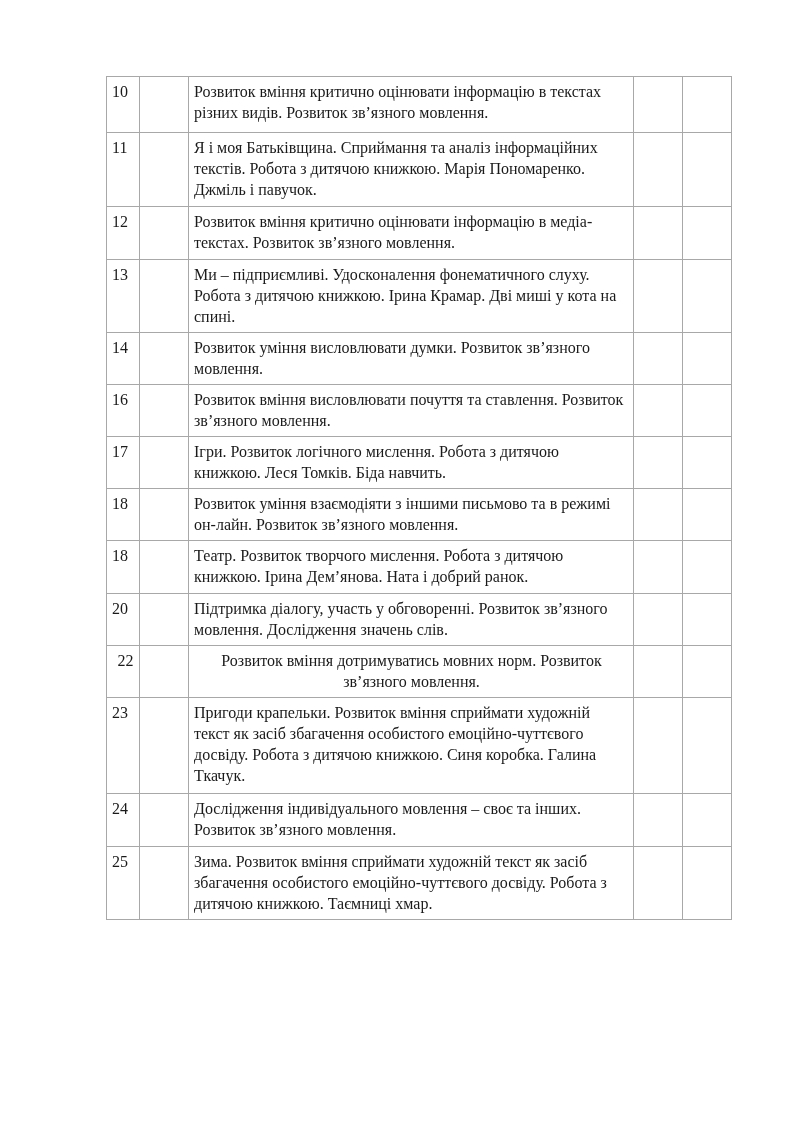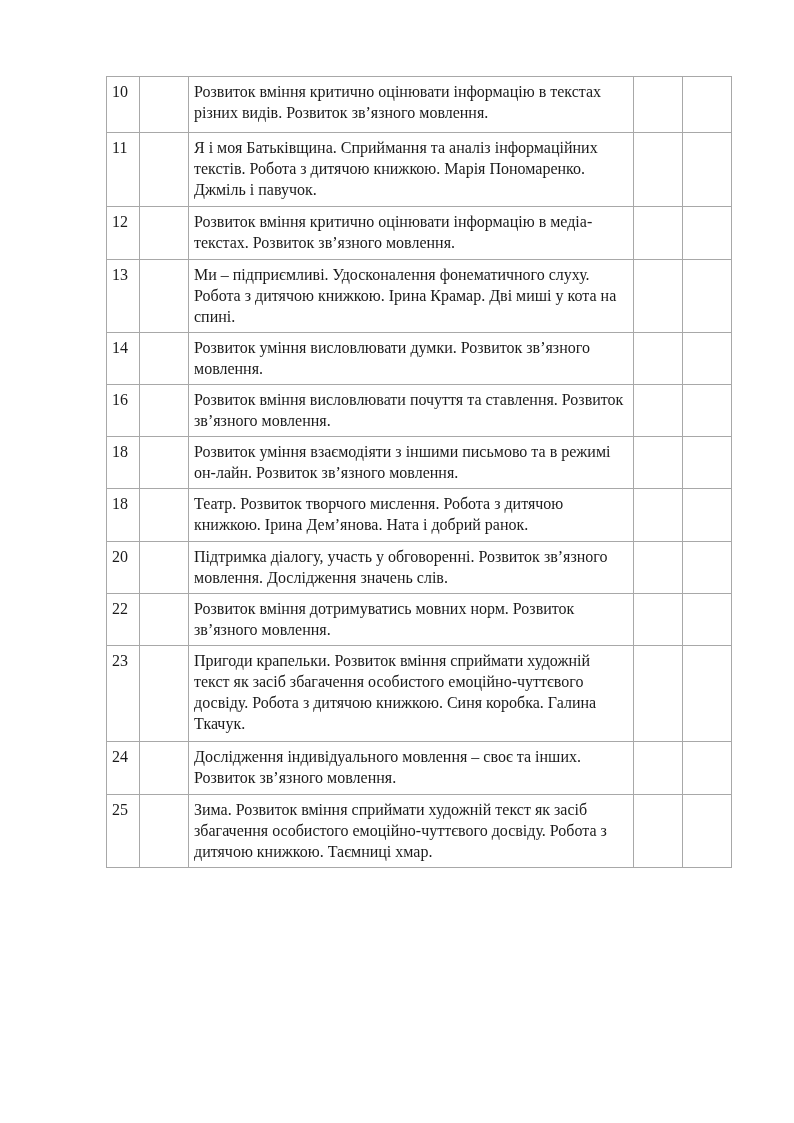--- a/index.html
+++ b/index.html
@@ -68,20 +68,27 @@
 
 
   <tr style="height: 51px;">
     <td class="num">16</td>
     <td class="date"></td>
     <td class="topic">Розвиток вміння висловлювати почуття та ставлення. Розвиток зв’язного мовлення.</td>
     <td class="extra1"></td>
     <td class="extra2"></td>
   </tr>
 
+  <tr style="height: 52px;">
+    <td class="num">17</td>
+    <td class="date"></td>
+    <td class="topic">Ігри. Розвиток логічного мислення. Робота з дитячою книжкою. Леся Томків. Біда навчить.</td>
+    <td class="extra1"></td>
+    <td class="extra2"></td>
+  </tr>
 
   <tr style="height: 51px;">
     <td class="num">18</td>
     <td class="date"></td>
     <td class="topic">Розвиток уміння взаємодіяти з іншими письмово та в режимі он-лайн. Розвиток зв’язного мовлення.</td>
     <td class="extra1"></td>
     <td class="extra2"></td>
   </tr>
 
   <tr style="height: 53px;">
@@ -94,21 +101,21 @@
 
   <tr style="height: 51px;">
     <td class="num">20</td>
     <td class="date"></td>
     <td class="topic">Підтримка діалогу, участь у обговоренні. Розвиток зв’язного мовлення. Дослідження значень слів.</td>
     <td class="extra1"></td>
     <td class="extra2"></td>
   </tr>
 
 
-  <tr style="height: 51px;">
+  <tr style="height: 51px; text-align: center;">
     <td class="num">22</td>
     <td class="date"></td>
     <td class="topic">Розвиток вміння дотримуватись мовних норм. Розвиток зв’язного мовлення.</td>
     <td class="extra1"></td>
     <td class="extra2"></td>
   </tr>
 
   <tr style="height: 96px;">
     <td class="num">23</td>
     <td class="date"></td>

